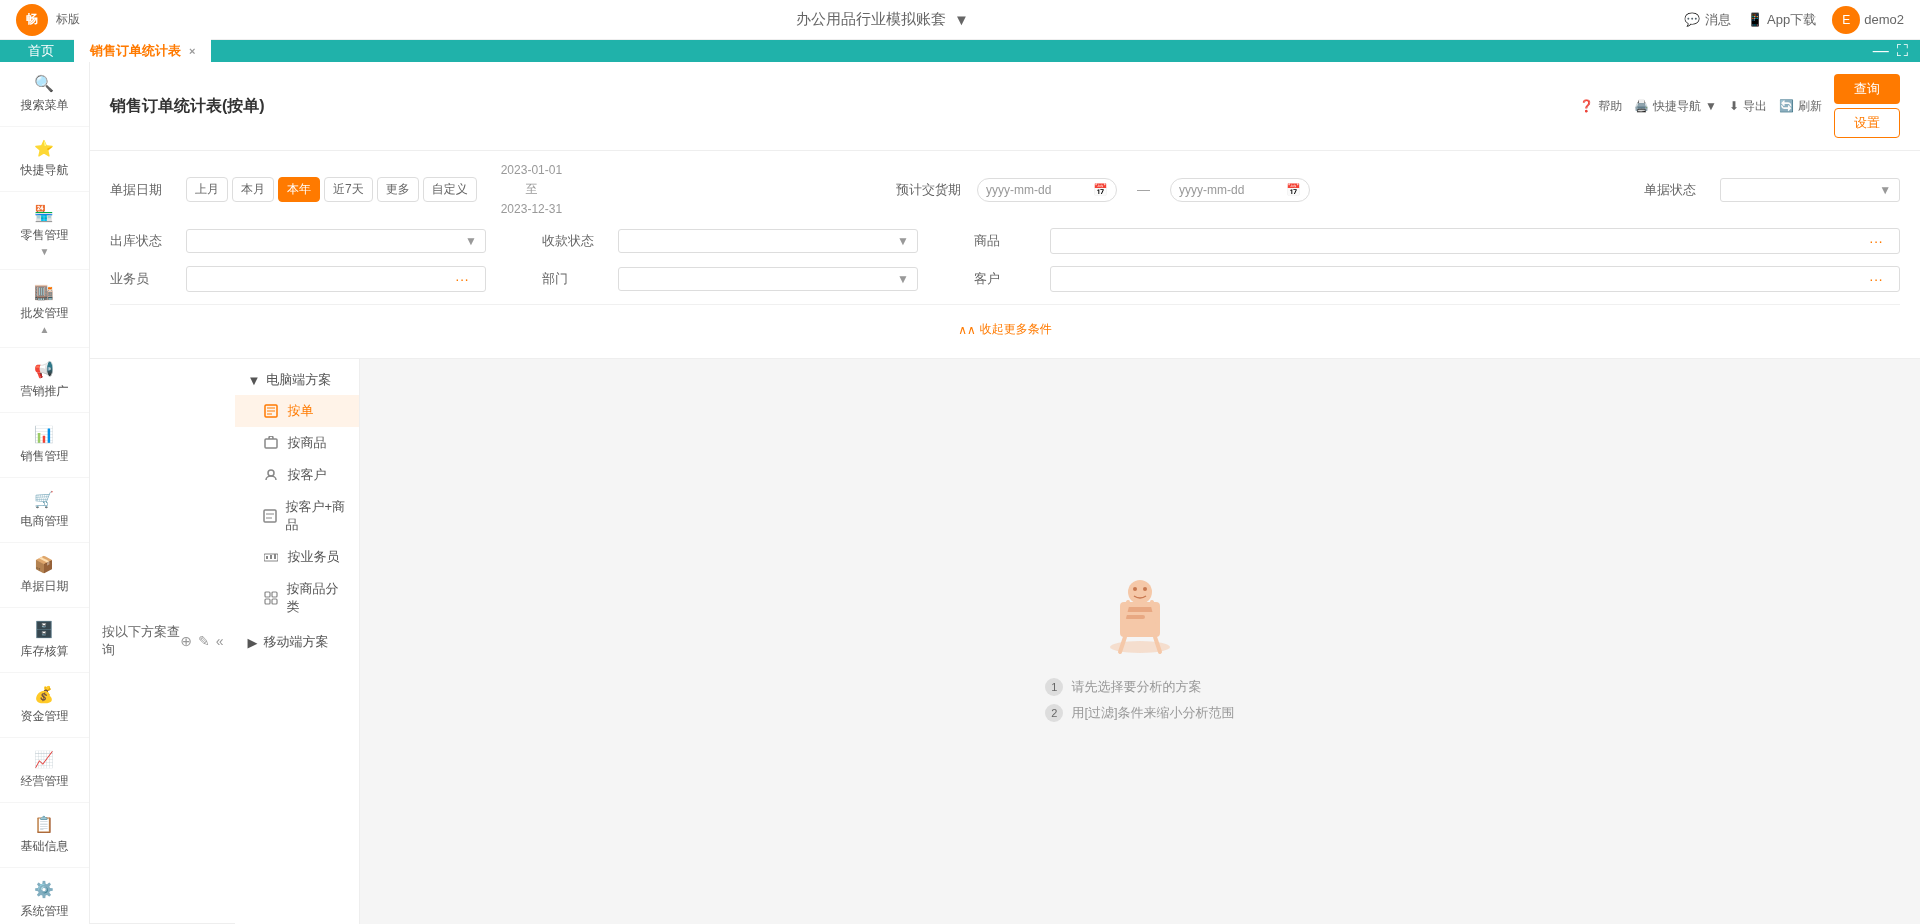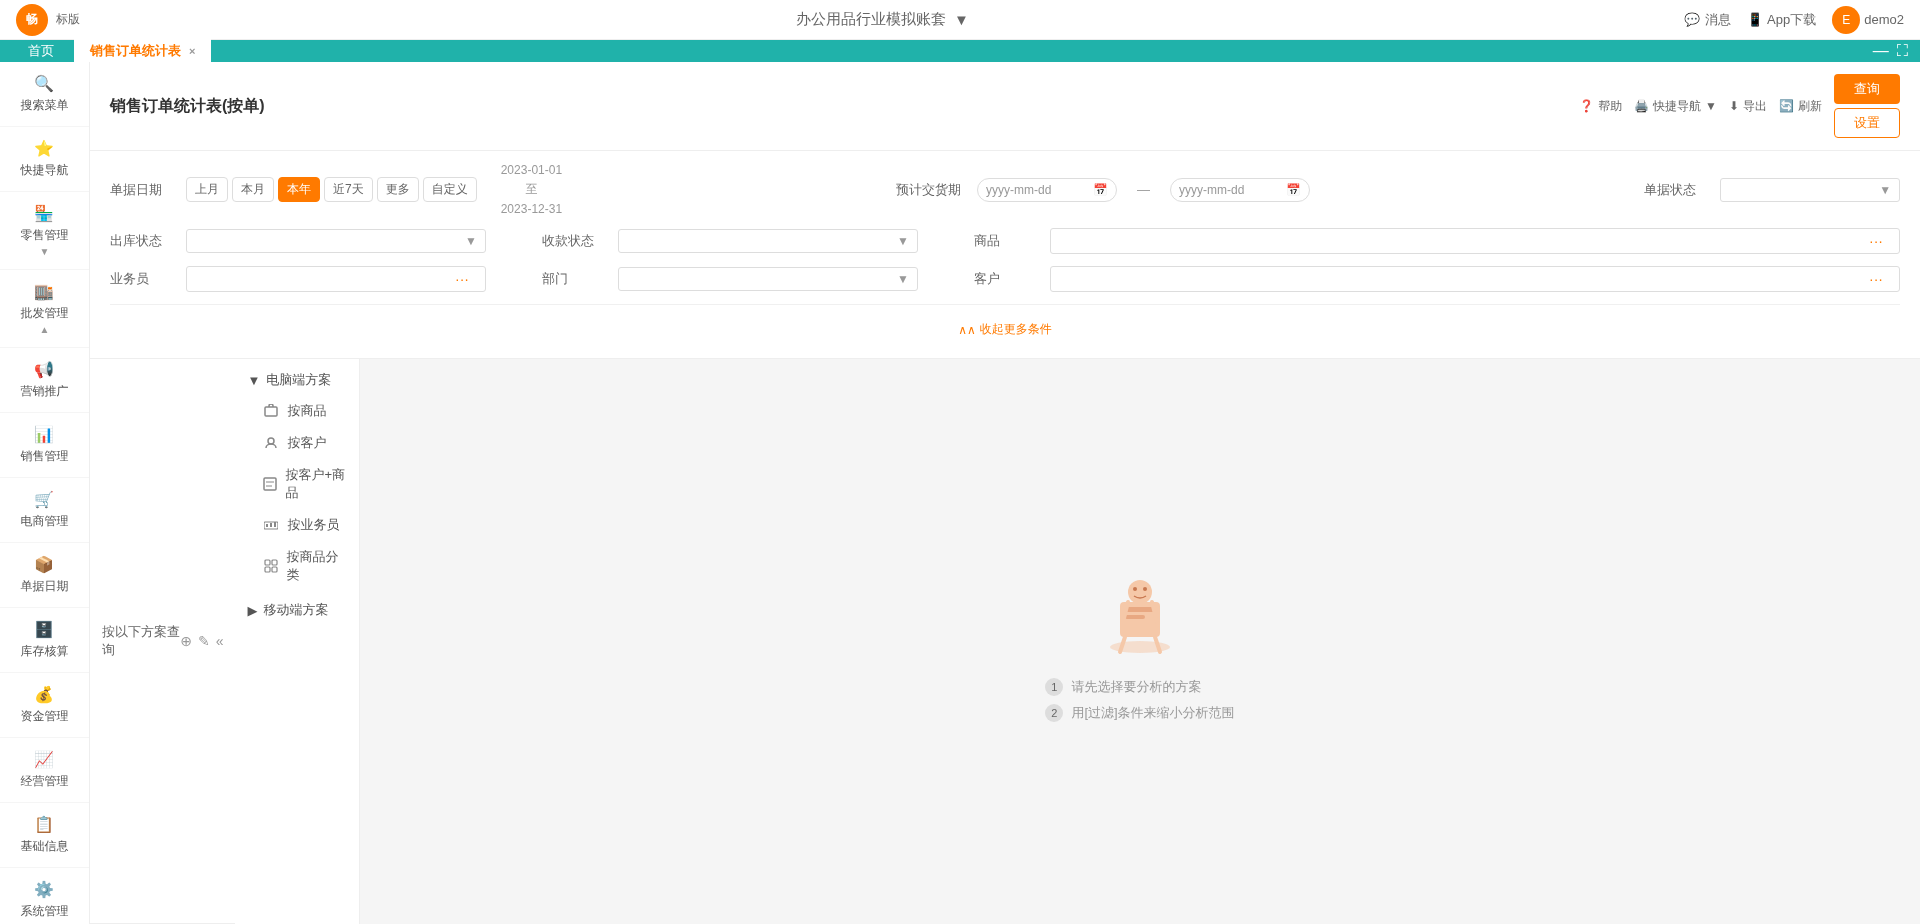--- a/index.html
+++ b/index.html
@@ -314,20 +314,31 @@
               <span class="scheme-action-btn">«</span>
             </div>
           </div>
 
           <div class="scheme-section">
             <div class="scheme-group">
               <span>▼</span>
               <span>电脑端方案</span>
             </div>
 
+            <div class="scheme-item active">
+              <div class="item-icon">
+                <svg width="14" height="14" viewBox="0 0 14 14">
+                    <rect x="1" y="1" width="12" height="12" rx="1" fill="none" stroke="currentColor" stroke-width="1.5"></rect>
+                    <line x1="3" y1="4" x2="11" y2="4" stroke="currentColor" stroke-width="1"></line>
+                    <line x1="3" y1="7" x2="11" y2="7" stroke="currentColor" stroke-width="1"></line>
+                    <line x1="3" y1="10" x2="8" y2="10" stroke="currentColor" stroke-width="1"></line>
+                  </svg>
+              </div>
+              <span>按单</span>
+            </div>
 
             <div class="scheme-item">
               <div class="item-icon">
                 <svg width="14" height="14" viewBox="0 0 14 14">
                     <rect x="1" y="3" width="12" height="9" rx="1" fill="none" stroke="currentColor" stroke-width="1.5"></rect>
                     <path d="M5 3V2a2 2 0 014 0v1" fill="none" stroke="currentColor" stroke-width="1.5"></path>
                   </svg>
               </div>
               <span>按商品</span>
             </div>

